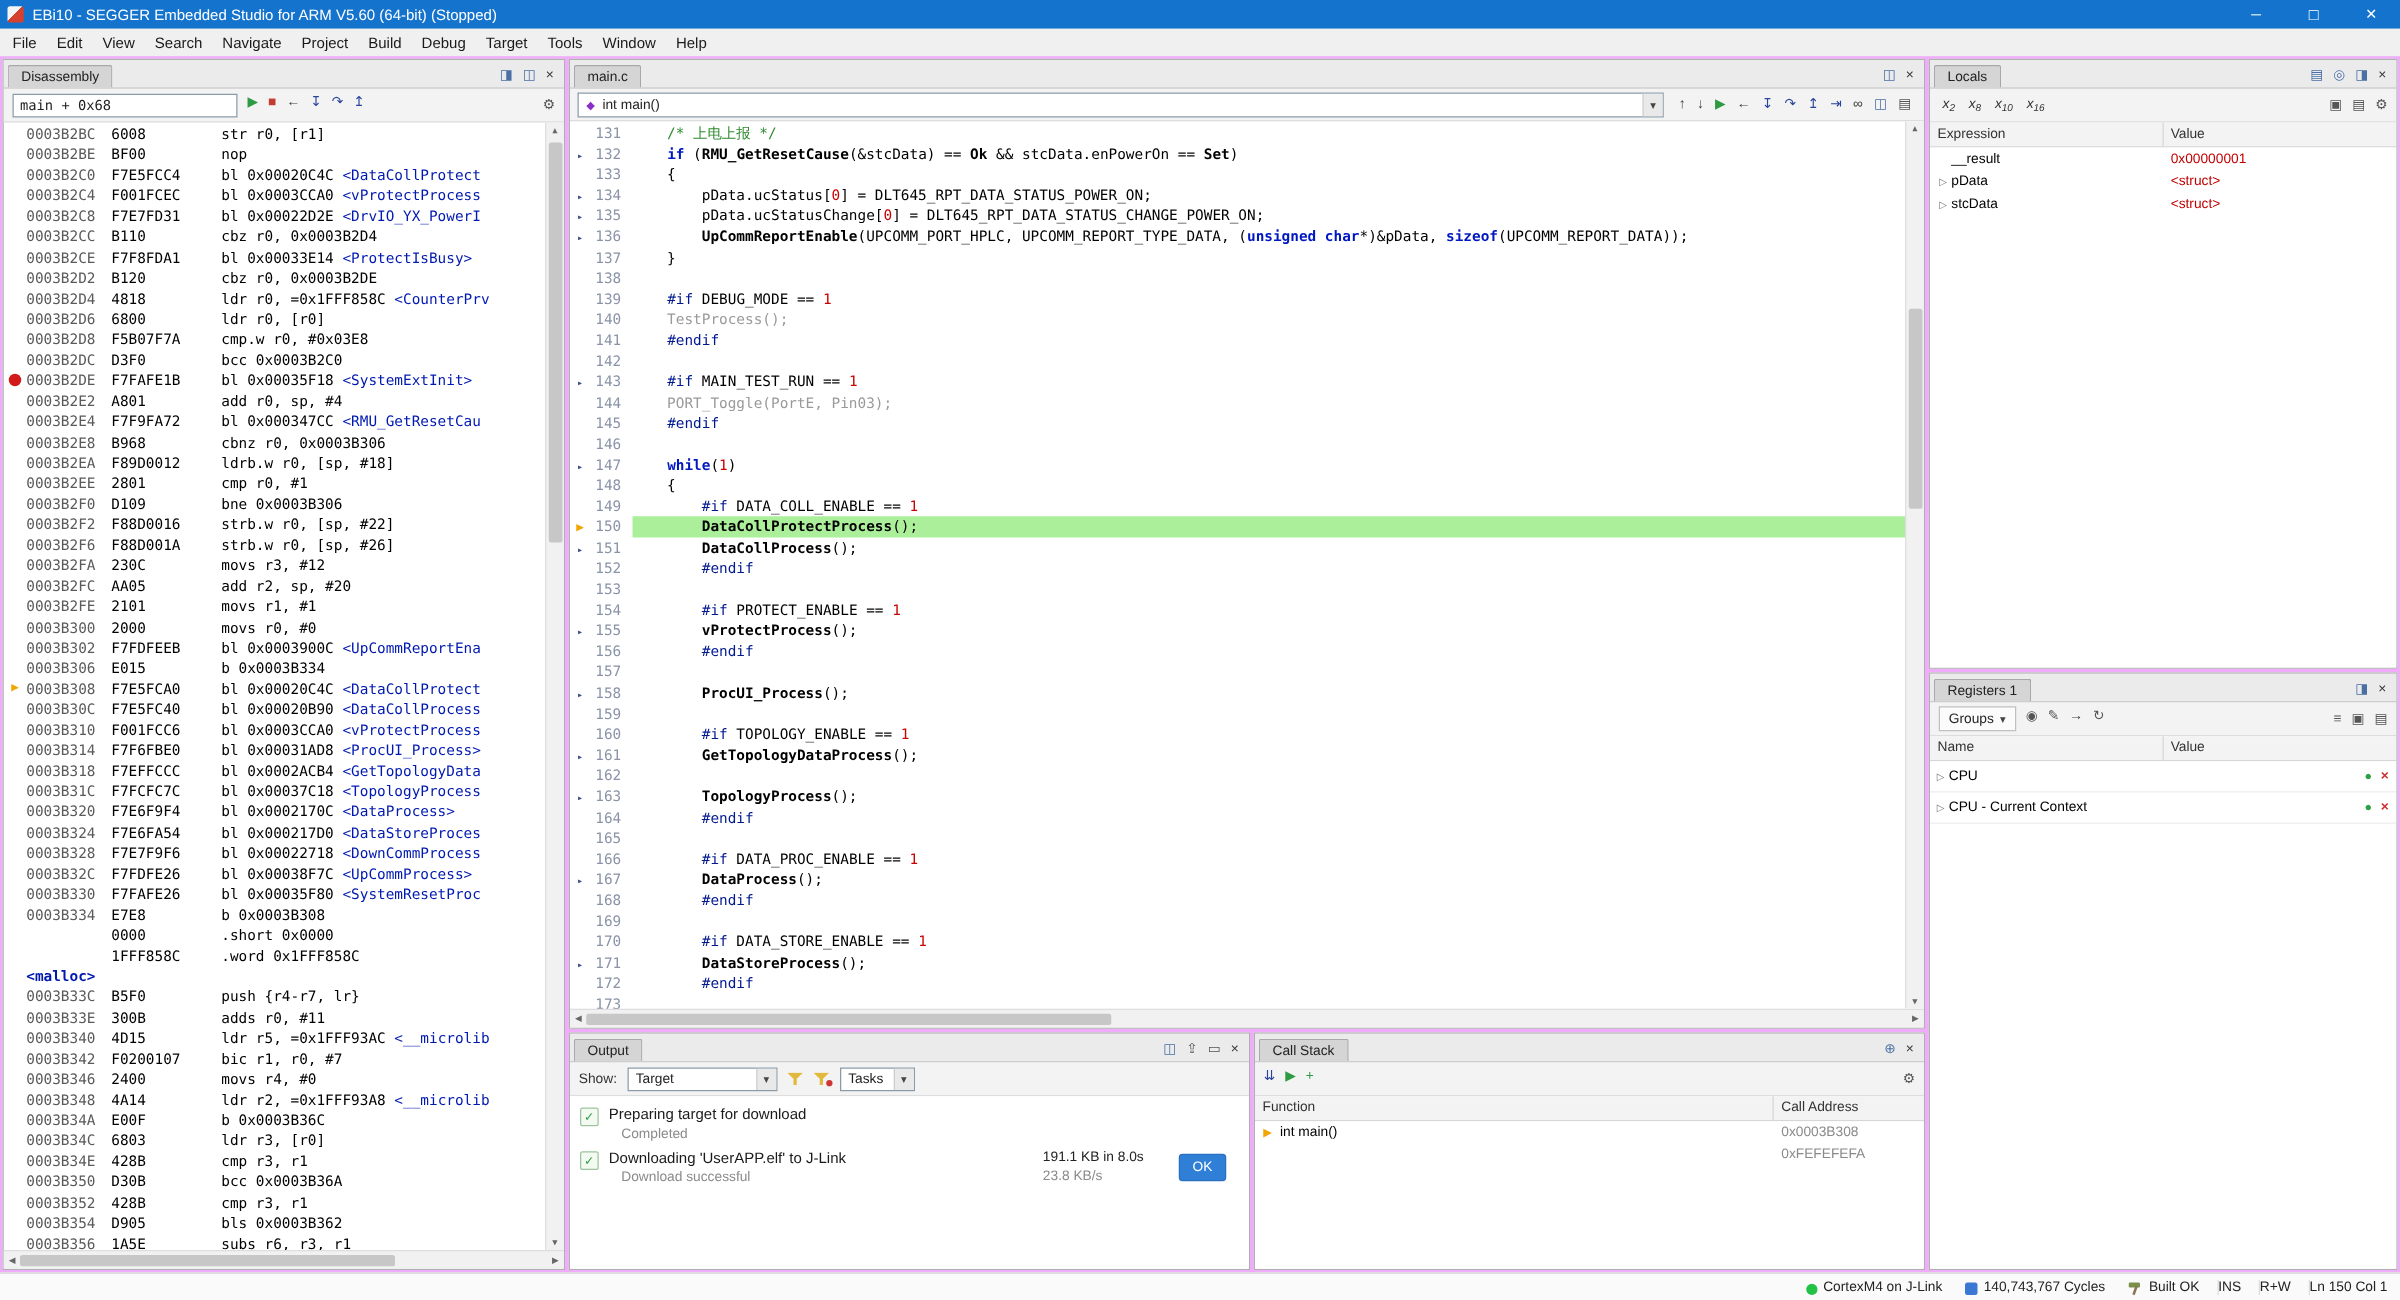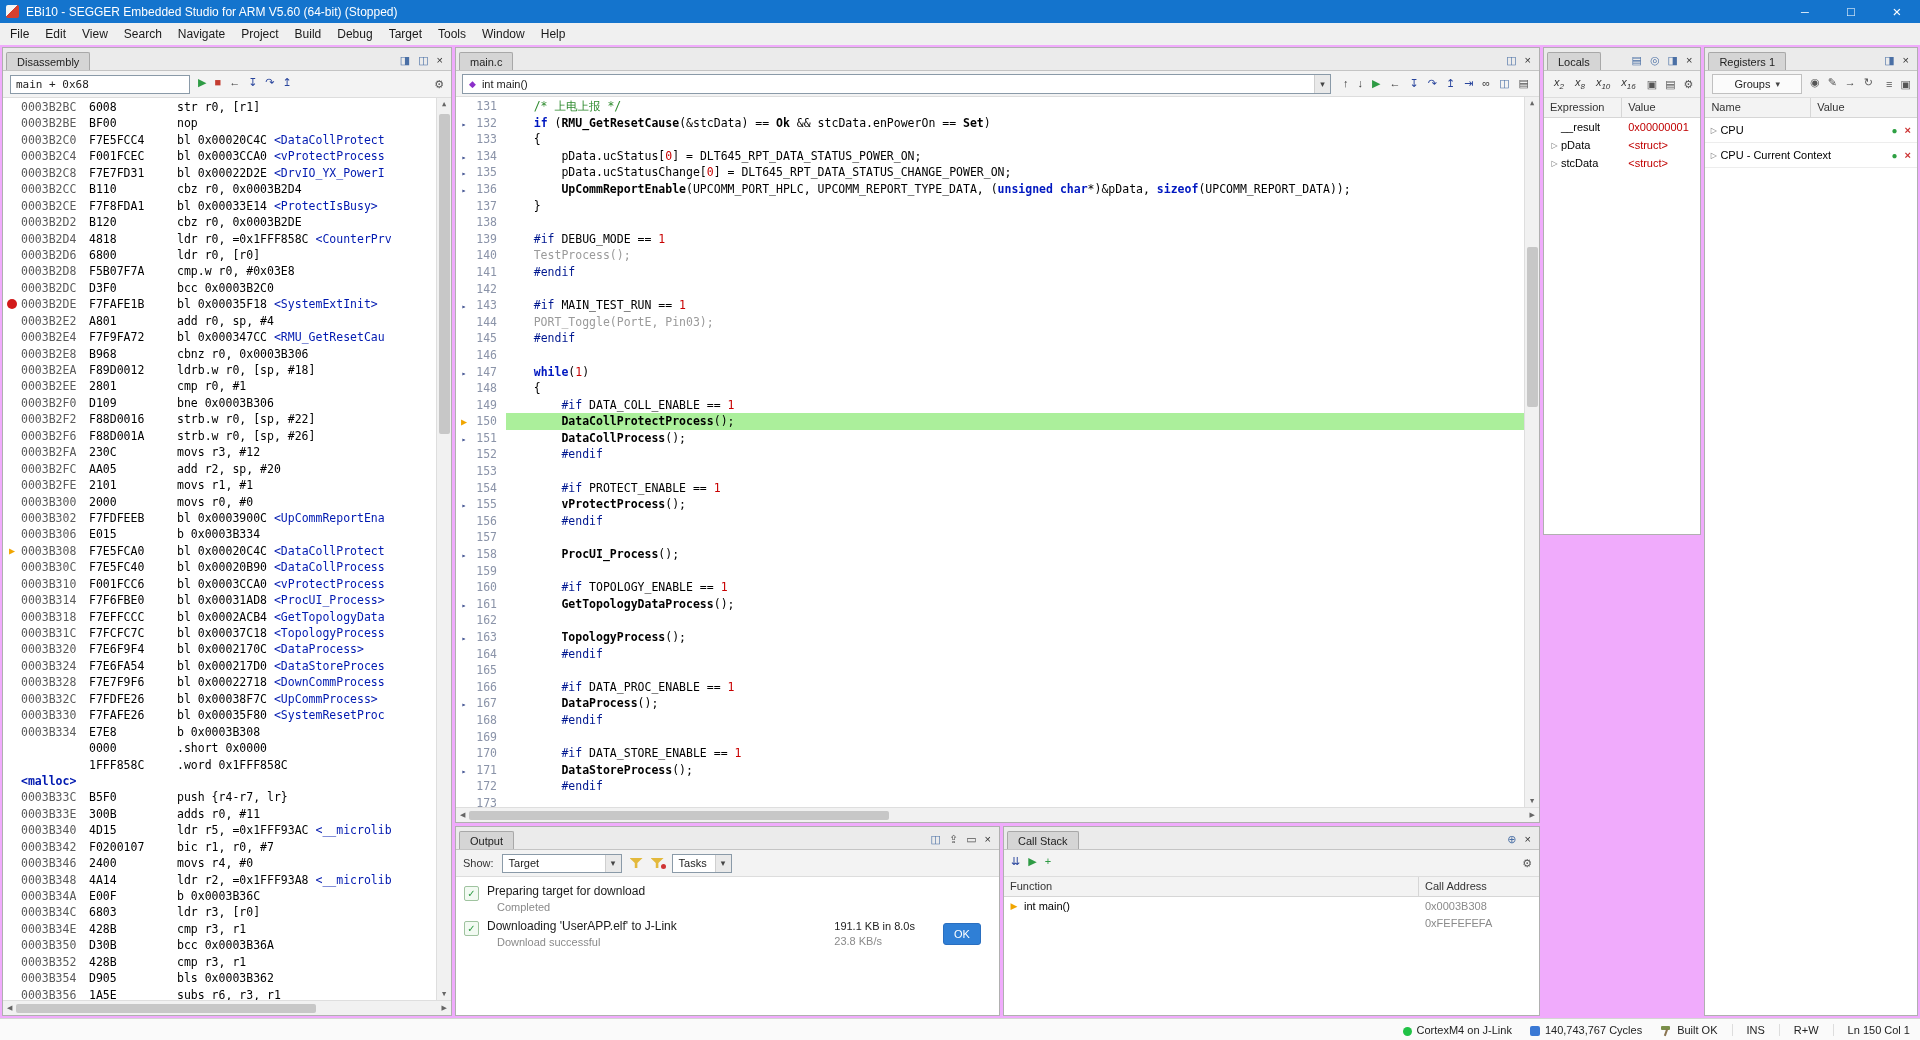--- a/index.html
+++ b/index.html
@@ -19,21 +19,21 @@
 
 
 .menubar{height:22px;background:#f0f0f0;display:flex;align-items:center;font-size:12px;color:#1a1a1a;padding-left:2px;flex:none}
 .menu-item{padding:0 8px;line-height:22px;white-space:nowrap}
 
 
 .main{flex:1;display:flex;gap:3px;padding:2px;background:#f0abfc;min-height:0}
 .panel{background:#fff;border:1px solid #b0b0b0;display:flex;flex-direction:column;min-height:0;min-width:0}
 .dis-panel{width:450px;flex:none}
 .center-col{flex:1;display:flex;flex-direction:column;gap:3px;min-width:0}
-.right-col{width:375px;flex:none;display:flex;flex-direction:row;gap:3px}
+.right-col{width:375px;flex:none;display:flex;flex-direction:column;gap:3px}
 .editor-panel{flex:1;min-height:0}
 .bottom-row{height:190px;flex:none;display:flex;gap:3px;min-width:0}
 .output-panel{flex:1;min-width:0}
 .cs-panel{width:537px;flex:none}
 .locals-panel{height:488px;flex:none}
 .registers-panel{flex:1;min-height:0}
 
 
 .panel-header{height:23px;background:#ebebeb;display:flex;align-items:flex-end;padding:0 3px;border-bottom:1px solid #c4c4c4;flex:none}
 .tab{background:#d5d5d5;border:1px solid #a8a8a8;border-bottom:none;border-radius:2px 2px 0 0;padding:3px 10px 2px;font-size:11px;color:#222;white-space:nowrap}
@@ -117,28 +117,28 @@
 .lc-row{display:flex;height:18px;align-items:center;font-size:11px}
 .lc-name{width:50%;display:flex;align-items:center;padding-left:4px}
 .expander{width:13px;color:#777;font-size:8px;text-align:center;flex:none}
 .lc-val{flex:1;color:#c00000;padding-left:6px}
 .fmt-btn{font-size:11px;color:#333;padding:1px 3px;font-style:italic}
 .fmt-btn sub{font-size:8px}
 .rg-row{display:flex;height:25px;align-items:center;font-size:11px;border-bottom:1px solid #ededed;padding:0 6px 0 2px}
 .rg-icons{margin-left:auto;display:flex;gap:7px;align-items:center}
 .rg-ok{color:#2ea043;font-size:10px}
 .rg-x{color:#cc3333;font-weight:bold;font-size:11px}
-.groups-btn{display:flex;align-items:center;gap:5px;border:1px solid #c0c0c0;background:#fbfbfb;height:20px;padding:0 21px;font-size:11px;color:#222}
+.groups-btn{display:flex;align-items:center;gap:5px;border:1px solid #c0c0c0;background:#fbfbfb;height:20px;padding:0 7px;font-size:11px;color:#222}
 .groups-btn::after{content:'▾';font-size:9px;color:#444}
 
 
 .statusbar{height:22px;background:#fafafa;border-top:1px solid #d4d4d4;display:flex;align-items:center;font-size:11px;color:#222;padding:0 10px;flex:none}
 .sb-item{display:flex;align-items:flex-end;gap:5px;margin-left:18px;white-space:nowrap}
 .sb-first{margin-left:auto}
-.sb-sep{border-left:1px solid #ddd;padding-left:14px;margin-left:14px}
+.sb-sep{border-left:1px solid #ddd;padding-left:0;margin-left:14px}
 .green-dot{width:9px;height:9px;border-radius:50%;background:#21c246}
 .chip-ic{width:10px;height:10px;background:#3a78d4;border-radius:2px}
 .hammer-ic{width:12px;height:12px;position:relative}
 .hammer-ic::before{content:'';position:absolute;left:1px;top:2px;width:9px;height:4px;background:#7a8f4a;border-radius:1px}
 .hammer-ic::after{content:'';position:absolute;left:5px;top:5px;width:2px;height:7px;background:#8a7450;transform:rotate(20deg)}
 </style>
 </head>
 <body>
 
 <div class="window">

